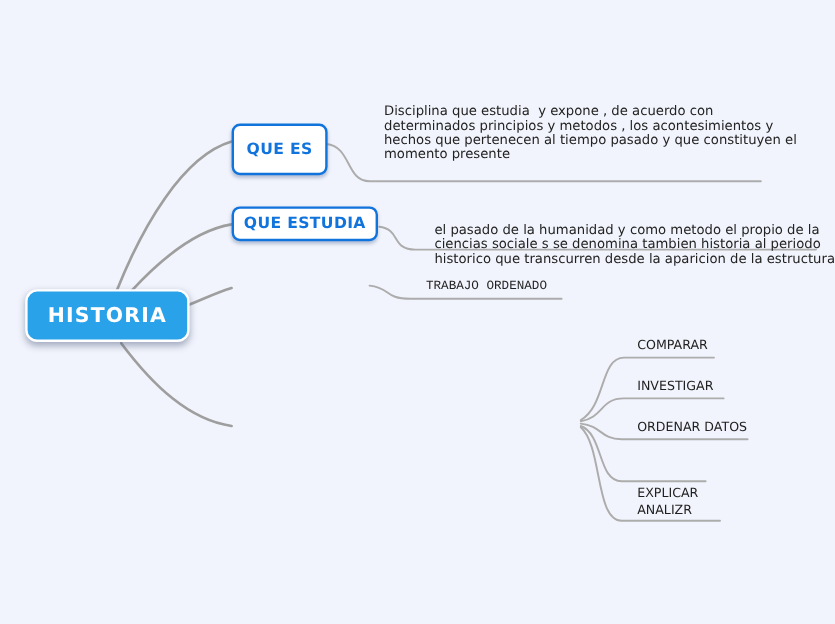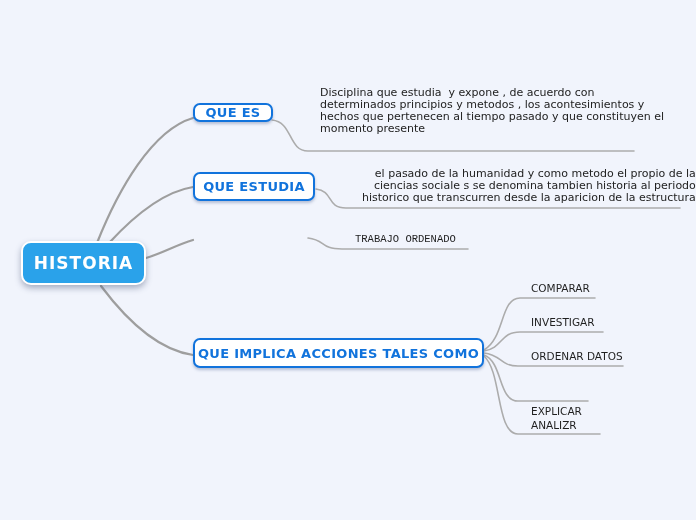--- a/index.html
+++ b/index.html
@@ -7,41 +7,41 @@
   .canvas{
     position:relative;width:696px;height:520px;overflow:hidden;
     background:#F1F4FC;
   }
   .connector-layer{position:absolute;left:0;top:0;width:696px;height:520px;}
   .branch-line{fill:none;stroke:#9E9E9E;stroke-width:2.2;stroke-linecap:round;}
   .leaf-line{fill:none;stroke:#ACACAC;stroke-width:1.6;stroke-linecap:round;}
 
   .node{position:absolute;box-sizing:border-box;display:flex;align-items:center;justify-content:center;}
   .root-node{
-    left:21px;top:241px;width:125px;height:44px;
+    left:21px;top:241px;width:137px;height:44px;
     background:#2AA2EA;border:2px solid #ffffff;border-radius:10px;
     color:#ffffff;font-size:17px;font-weight:bold;letter-spacing:1px;
     box-shadow:0 3px 6px rgba(70,85,120,0.45);
     white-space:pre;
   }
   .topic-node{
     background:#ffffff;border:2px solid #1173DC;border-radius:7px;
     color:#1173DC;font-size:13px;font-weight:bold;letter-spacing:.3px;
     box-shadow:0 2px 3px rgba(90,110,155,0.40);
     white-space:pre;
   }
-  .topic-que-es{left:193px;top:103px;width:80px;height:19px;text-align:right;}
+  .topic-que-es{left:193px;top:103px;width:80px;height:43px;text-align:right;}
   .topic-que-estudia{left:193px;top:172px;width:122px;height:29px;}
   .topic-atravez-de{left:193px;top:223px;width:115px;height:29px;}
   .topic-que-implica{left:193px;top:338px;width:291px;height:30px;}
 
   .note{position:absolute;color:#222222;font-size:11px;line-height:12px;}
   .note .line{white-space:pre;}
   .note-que-es{left:320px;top:87px;}
-  .note-que-estudia{left:362px;top:168px;text-align:right;}
+  .note-que-estudia{left:362px;top:186px;}
 
   .leaf{position:absolute;color:#1f1f1f;font-size:10.5px;white-space:pre;}
   .leaf-trabajo{left:355px;top:233px;font-family:Liberation Mono, monospace;}
   .leaf-comparar{left:531px;top:282px;}
   .leaf-investigar{left:531px;top:316px;}
   .leaf-ordenar{left:531px;top:350px;}
   .leaf-explicar{left:531px;top:385px;margin-top:20px;}
   .leaf-analizr{left:531px;top:419px;}
 </style>
 </head>
@@ -63,21 +63,20 @@
     <path class="leaf-line" d="M 484 351 C 503 348, 500 332, 520 332 L 603 332"></path>
     <path class="leaf-line" d="M 484 353 C 502 355, 500 366, 518 366 L 623 366"></path>
     <path class="leaf-line" d="M 484 355 C 503 362, 498 401, 518 401 L 588 401"></path>
     <path class="leaf-line" d="M 484 356 C 502 372, 496 434, 518 434 L 600 434"></path>
   </svg>
 
   <div class="node root-node">HISTORIA</div>
 
   <div class="node topic-node topic-que-es">QUE ES</div>
   <div class="node topic-node topic-que-estudia">QUE ESTUDIA</div>
-  <div class="node topic-node topic-que-implica">QUE IMPLICA ACCIONES TALES COMO</div>
 
   <div class="note note-que-es">
     <div class="line">Disciplina que estudia  y expone , de acuerdo con</div>
     <div class="line">determinados principios y metodos , los acontesimientos y</div>
     <div class="line">hechos que pertenecen al tiempo pasado y que constituyen el</div>
     <div class="line">momento presente</div>
   </div>
 
   <div class="note note-que-estudia">
     <div class="line">el pasado de la humanidad y como metodo el propio de la</div>

